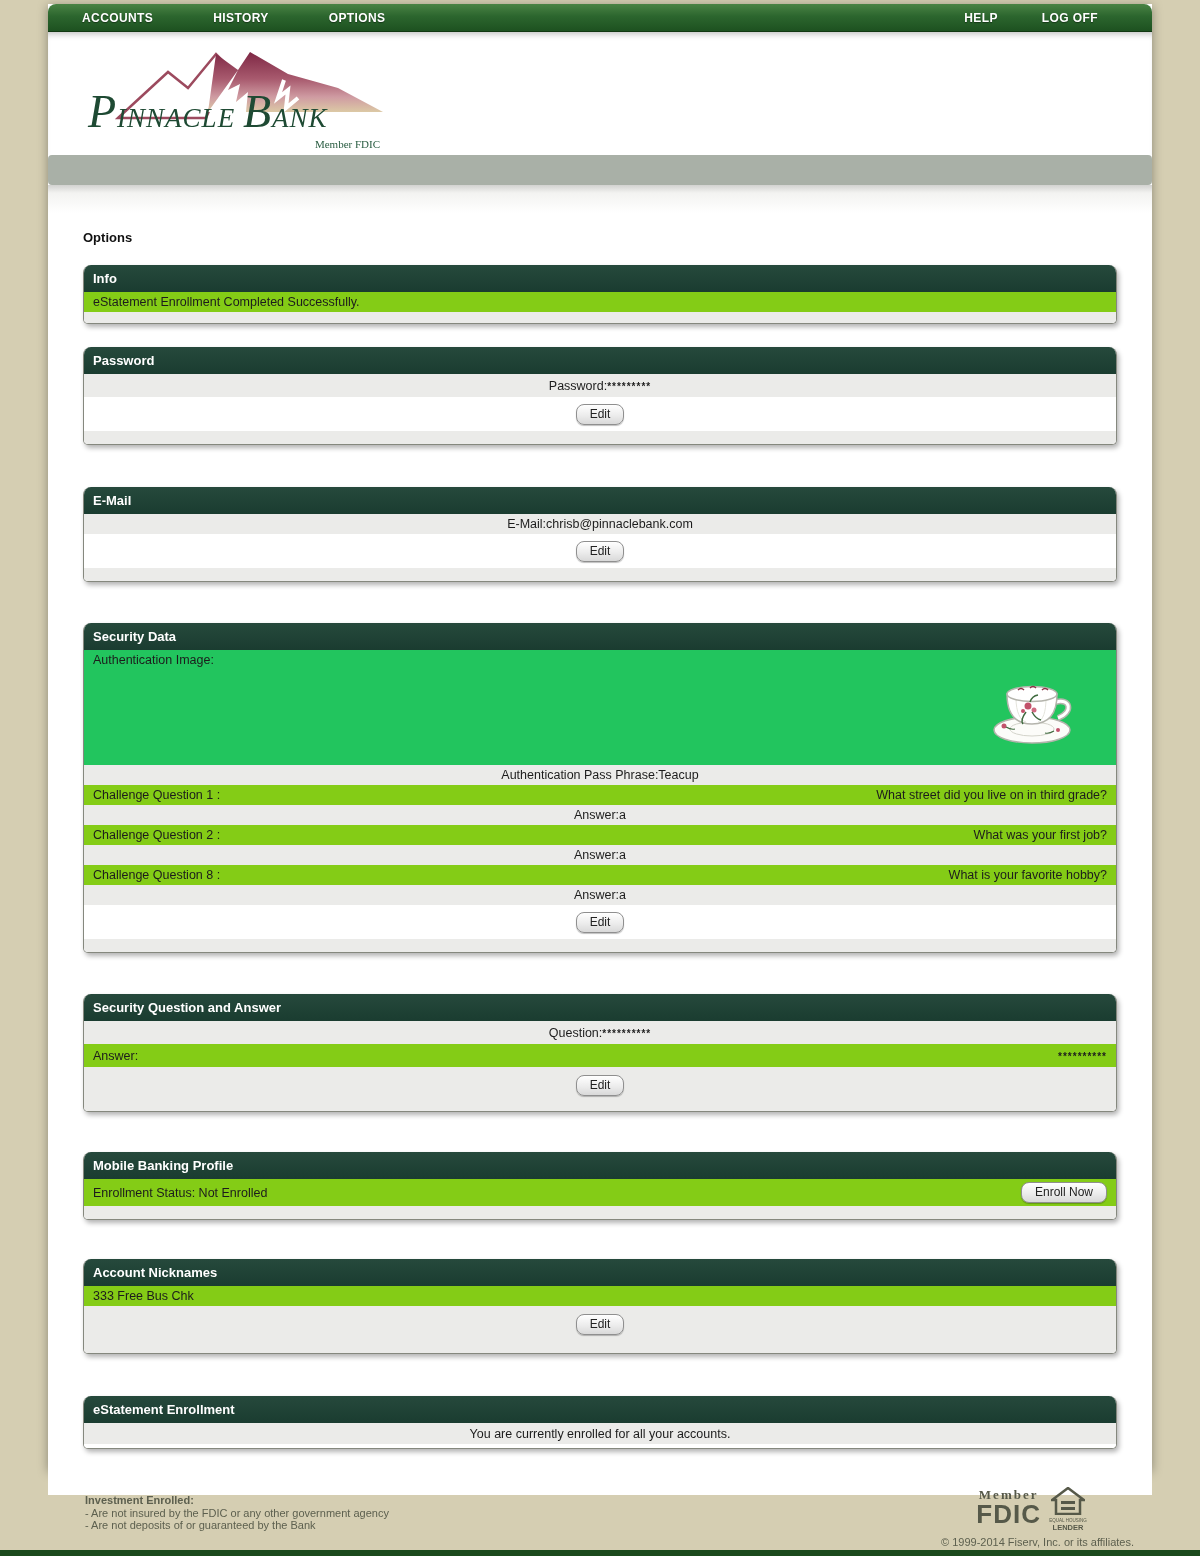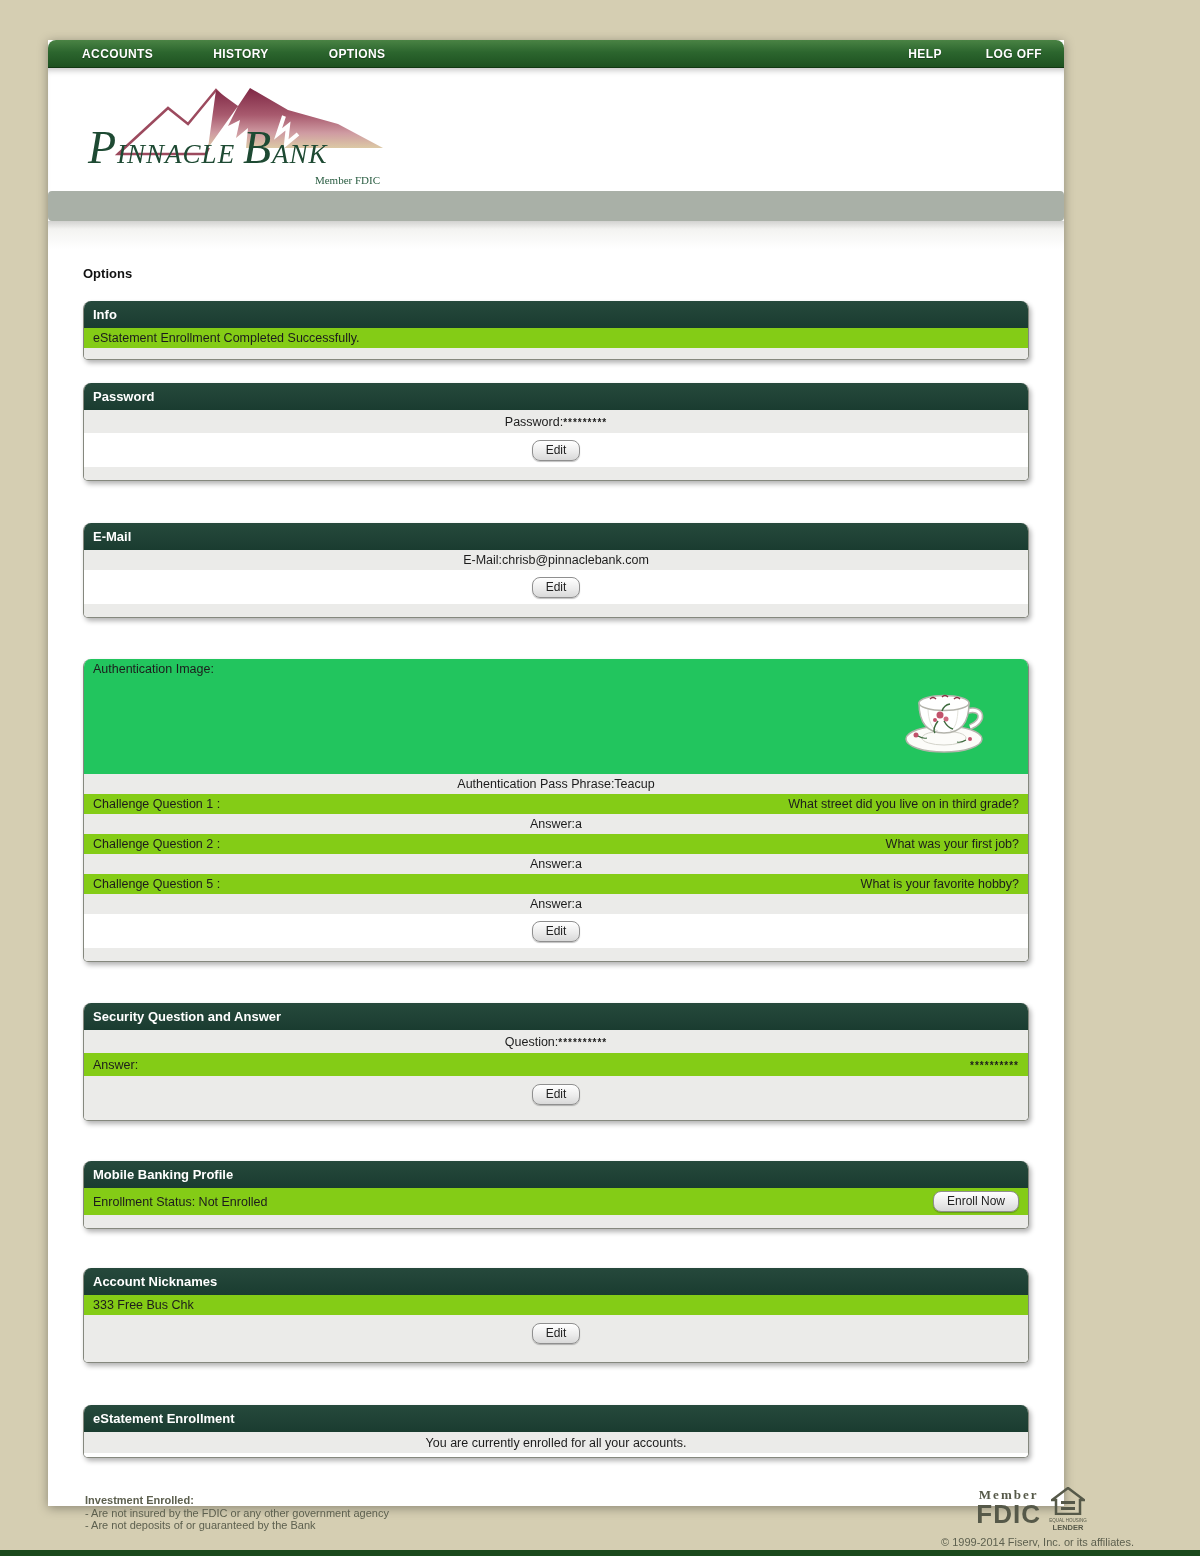--- a/index.html
+++ b/index.html
@@ -2,32 +2,32 @@
 <html><head>
 <meta charset="utf-8">
 <style>
   * { box-sizing: border-box; margin: 0; padding: 0; }
   body {
     width: 1200px; height: 1556px; position: relative;
     background: #d5ceb2; overflow: hidden;
     font-family: "Liberation Sans", sans-serif;
   }
   .container {
-    position: absolute; left: 48px; top: 4px; width: 1016px; height: 1466px;
-    background: #ffffff; box-shadow: 0 2px 10px rgba(0,0,0,.35); margin-top: 36px;
+    position: absolute; left: 48px; top: 4px; width: 1104px; height: 1466px;
+    background: #ffffff; box-shadow: 0 2px 10px rgba(0,0,0,.35);
   }
   
   .nav {
     height: 28px; display: flex; align-items: center;
     background: linear-gradient(180deg, #4a8344 0%, #2c662e 45%, #1d5120 100%);
     border-radius: 8px 8px 0 0; border-bottom: 1px solid #123812;
     color: #fff; font-weight: bold; font-size: 12px; letter-spacing: .4px;
   }
   .nav-left { display: flex; gap: 60px; padding-left: 34px; }
-  .nav-right { margin-left: auto; display: flex; gap: 44px; padding-right: 22px; }
+  .nav-right { margin-left: auto; display: flex; gap: 44px; padding-right: 54px; }
   .nav-item { cursor: pointer; white-space: nowrap; text-shadow: 0 1px 1px rgba(0,0,0,.4); }
   
   .masthead { height: 123px; background: #fff; position: relative;
     box-shadow: inset 0 6px 6px -4px rgba(0,0,0,.25); padding-left: 12px; }
   .logo { position: absolute; left: 40px; top: 8px; width: 320px; height: 112px; }
   .logo svg { position: absolute; left: 0; top: 0; }
   .logo-text {
     position: absolute; left: 0; bottom: 18px; white-space: nowrap;
     font-family: "Liberation Serif", serif; font-style: italic;
     color: #1e4a33; letter-spacing: 1px;
@@ -181,20 +181,21 @@
         <span>E-Mail:</span>
         <span class="value">chrisb@pinnaclebank.com</span>
       </div>
       <div class="edit-area-white">
         <span class="btn">Edit</span>
       </div>
       <div class="panel-footer"></div>
     </div>
 
     <div class="panel mt-41">
+      <div class="panel-header">Security Data</div>
       <div class="auth-row">
         <span>Authentication Image:</span>
         <svg class="teacup" width="100" height="80" viewBox="0 0 100 80">
           <ellipse cx="46" cy="62" rx="38" ry="13" fill="#fcfcf9" stroke="#b4b4ac" stroke-width="1.5"></ellipse>
           <ellipse cx="46" cy="61" rx="22" ry="7" fill="none" stroke="#d3d3ca" stroke-width="1"></ellipse>
           <path d="M70,34 C84,30 88,44 72,50" fill="none" stroke="#b4b4ac" stroke-width="6"></path>
           <path d="M70,34 C84,30 88,44 72,50" fill="none" stroke="#ffffff" stroke-width="3"></path>
           <path d="M21,26 C21,46 30,56 46,56 C62,56 71,46 71,26 Z" fill="#ffffff" stroke="#b4b4ac" stroke-width="1.5"></path>
           <path d="M30,30 C30,44 34,52 40,54 M60,30 C60,44 57,52 52,54" fill="none" stroke="#e4e4dc" stroke-width="1"></path>
           <ellipse cx="46" cy="26" rx="25" ry="7.5" fill="#ffffff" stroke="#b4b4ac" stroke-width="1.5"></ellipse>
@@ -223,21 +224,21 @@
       </div>
       <div class="row white">
         <span>Challenge Question 2 :</span>
         <span class="value">What was your first job?</span>
       </div>
       <div class="row gray">
         <span>Answer:</span>
         <span class="value">a</span>
       </div>
       <div class="row white">
-        <span>Challenge Question 5 :</span>
+        <span>Challenge Question 8 :</span>
         <span class="value">What is your favorite hobby?</span>
       </div>
       <div class="row gray">
         <span>Answer:</span>
         <span class="value">a</span>
       </div>
       <div class="edit-area-white">
         <span class="btn">Edit</span>
       </div>
       <div class="panel-footer"></div>

